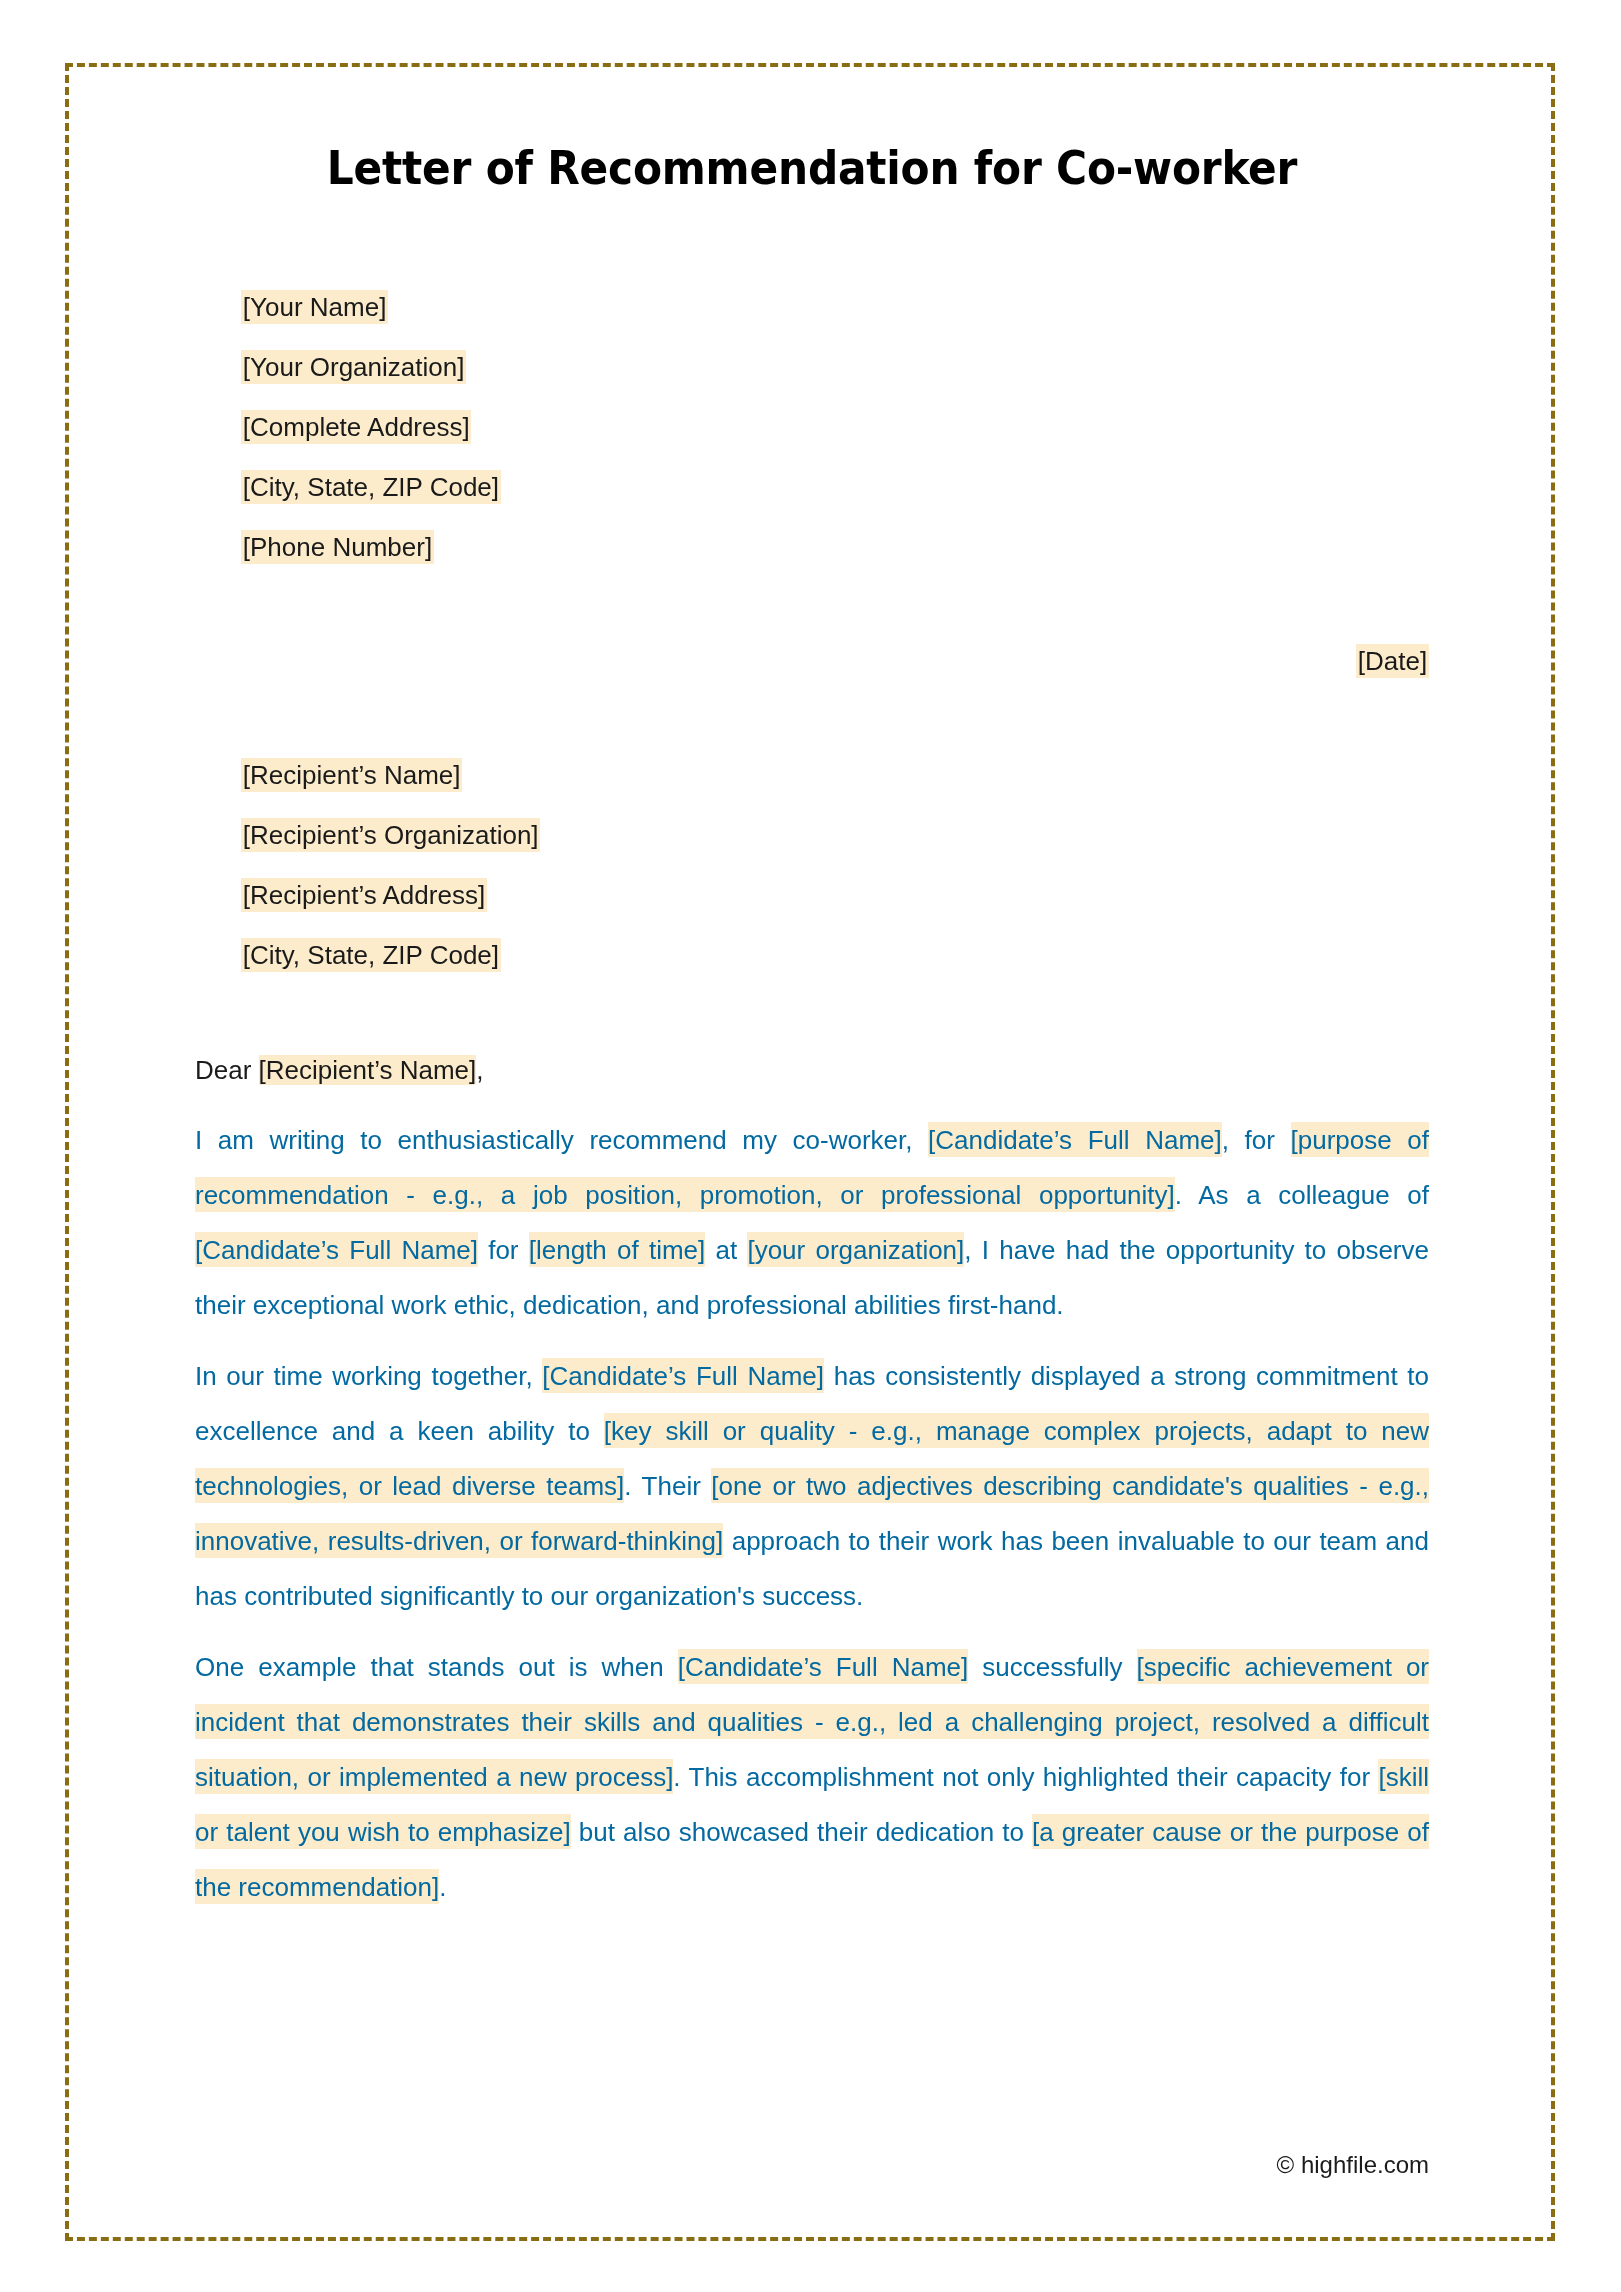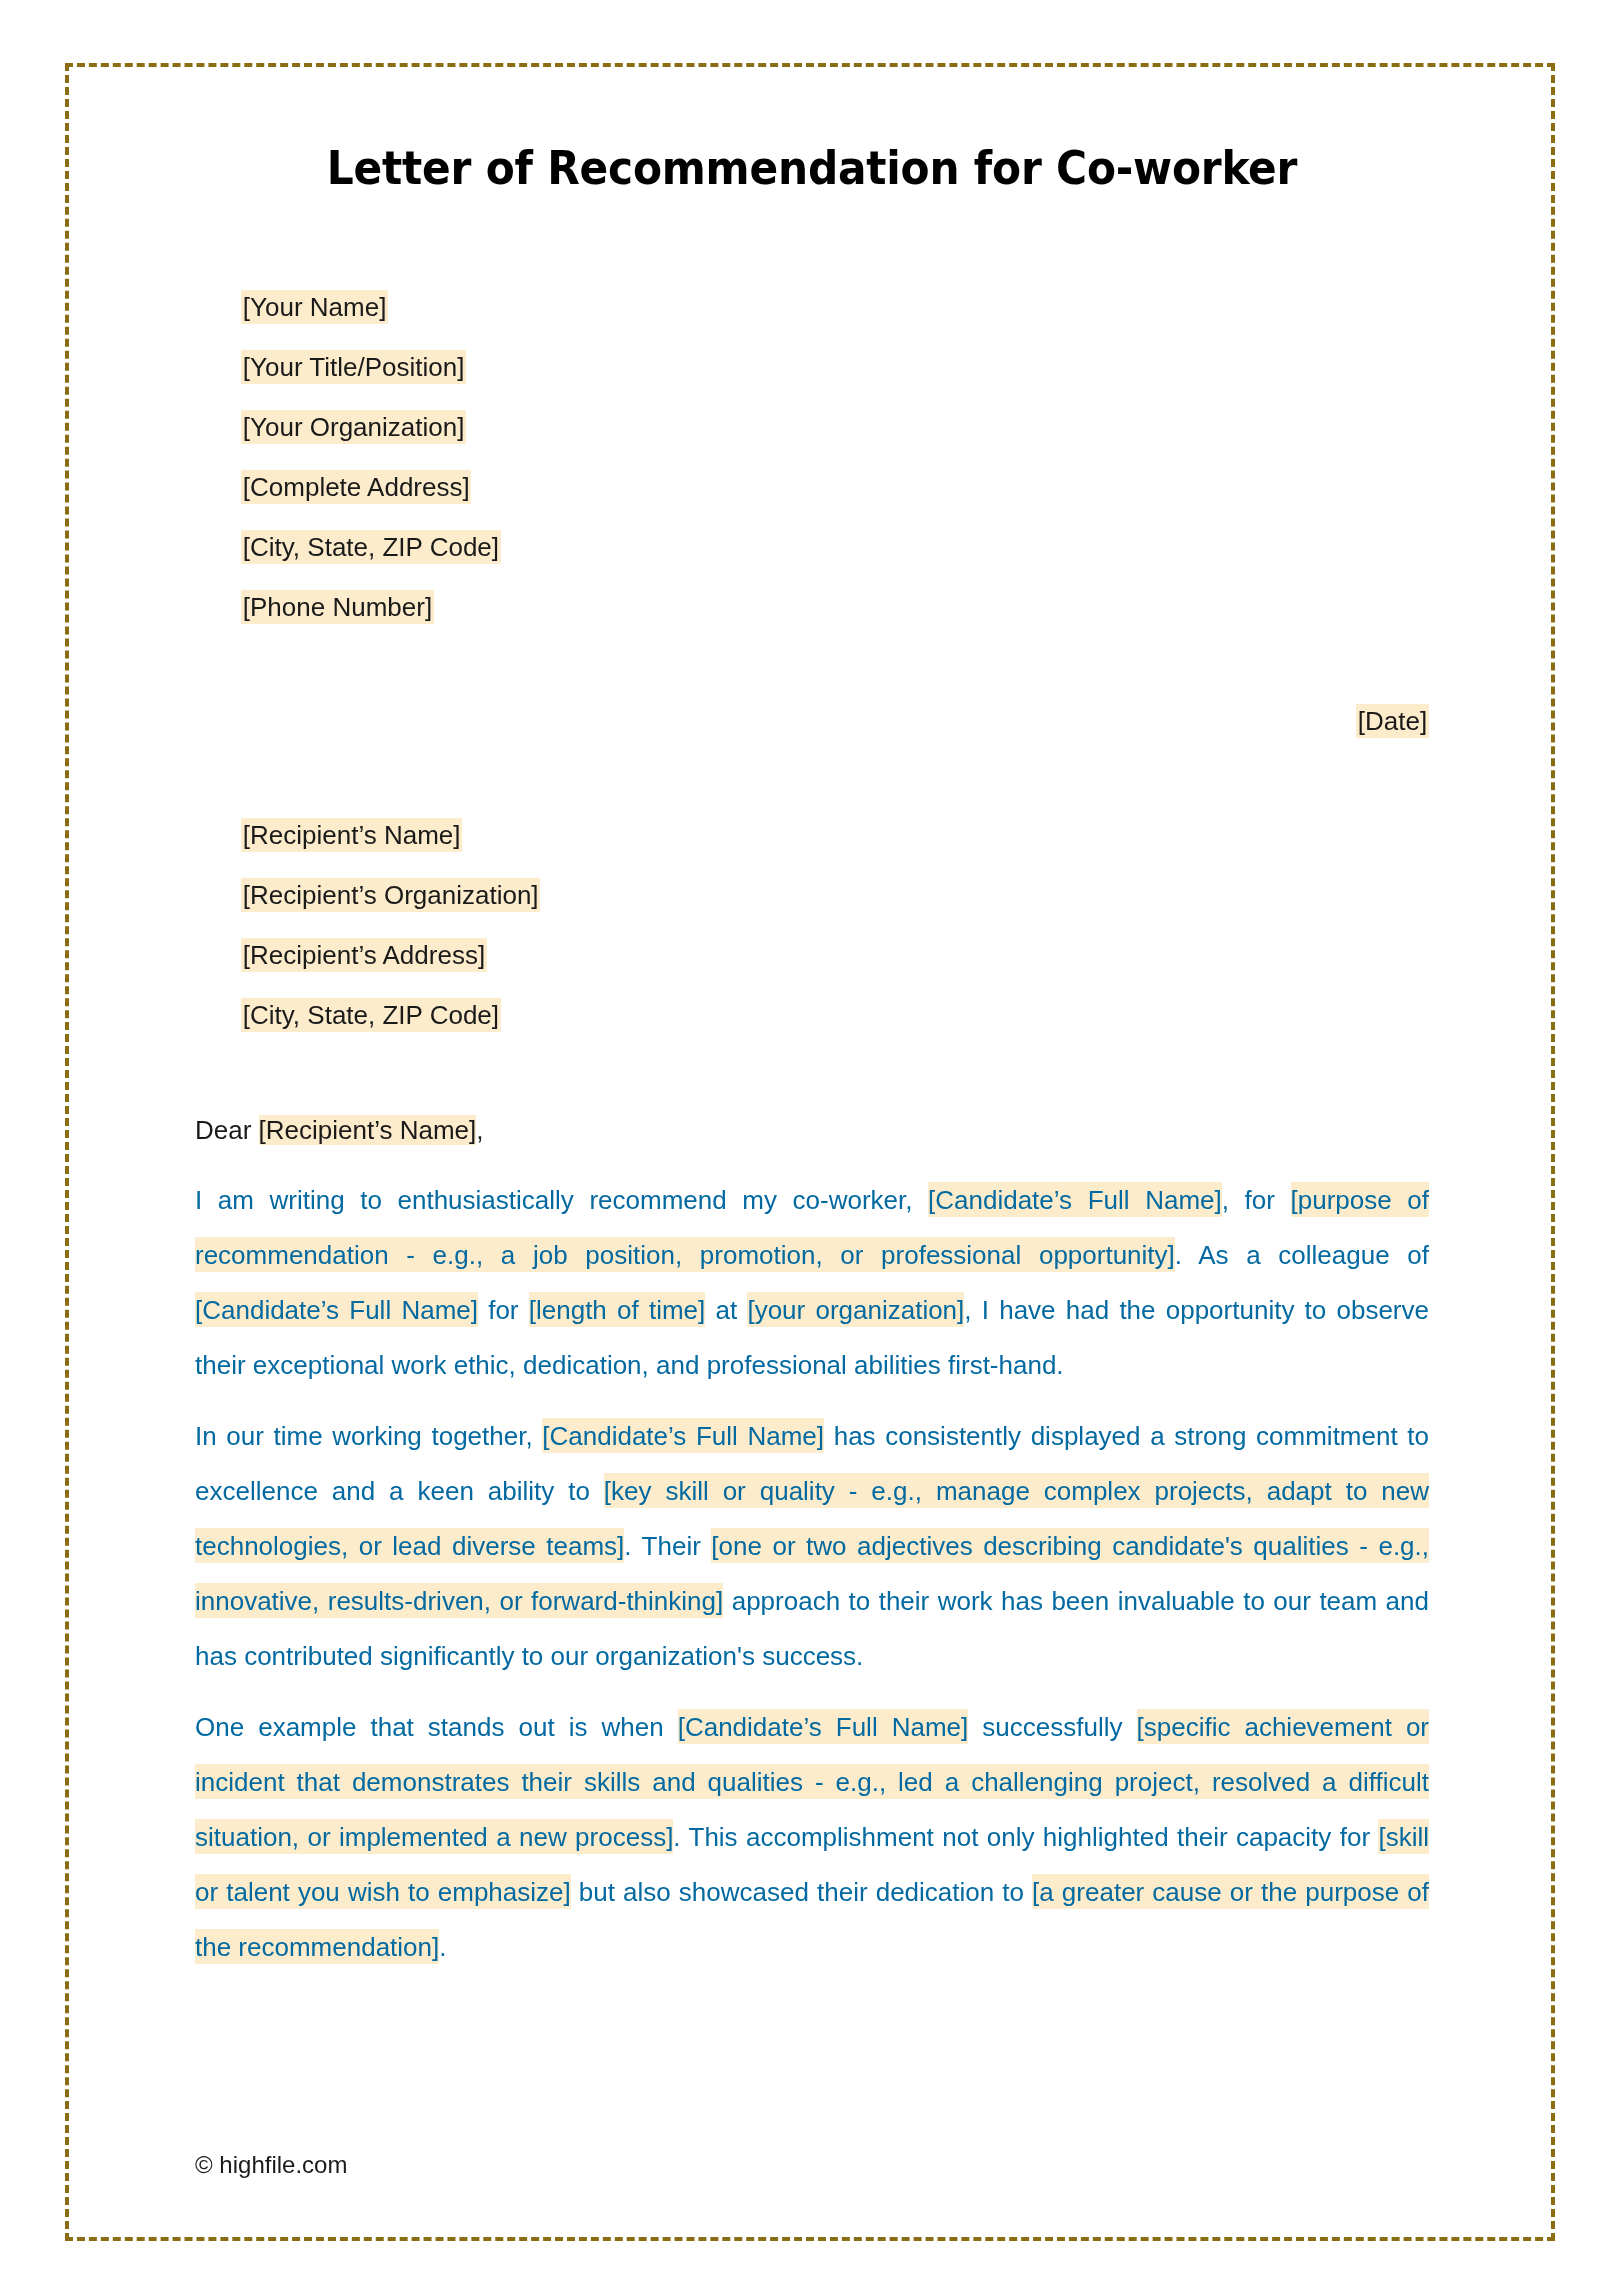--- a/index.html
+++ b/index.html
@@ -110,42 +110,41 @@
     box-decoration-break: clone;
     -webkit-box-decoration-break: clone;
     padding: 2.7px 0;
   }
 
   #footer {
     position: absolute;
     left: 195px;
     top: 2151px;
     width: 1234px;
-    text-align: left;
+    text-align: right;
     font-size: 24px;
     color: #1b1b1b;
   }
   #footer .sym {
     font-size: 24px;
   }
 </style>
 </head>
 <body>
 
 <div id="page">
 
   <div id="frame"></div>
 
   <div id="content">
 
     <h1 id="doc-title">Letter of Recommendation for Co-worker</h1>
 
     <div id="sender-block" class="block">
       <div class="meta-line"><span class="hl">[Your Name]</span></div>
-      <div class="meta-line"><span class="hl">[Your Title/Position]</span></div>
       <div class="meta-line"><span class="hl">[Your Organization]</span></div>
       <div class="meta-line"><span class="hl">[Complete Address]</span></div>
       <div class="meta-line"><span class="hl">[City, State, ZIP Code]</span></div>
       <div class="meta-line"><span class="hl">[Phone Number]</span></div>
     </div>
 
     <div id="date-block" class="block">
       <div class="meta-line"><span class="hl">[Date]</span></div>
     </div>
 

